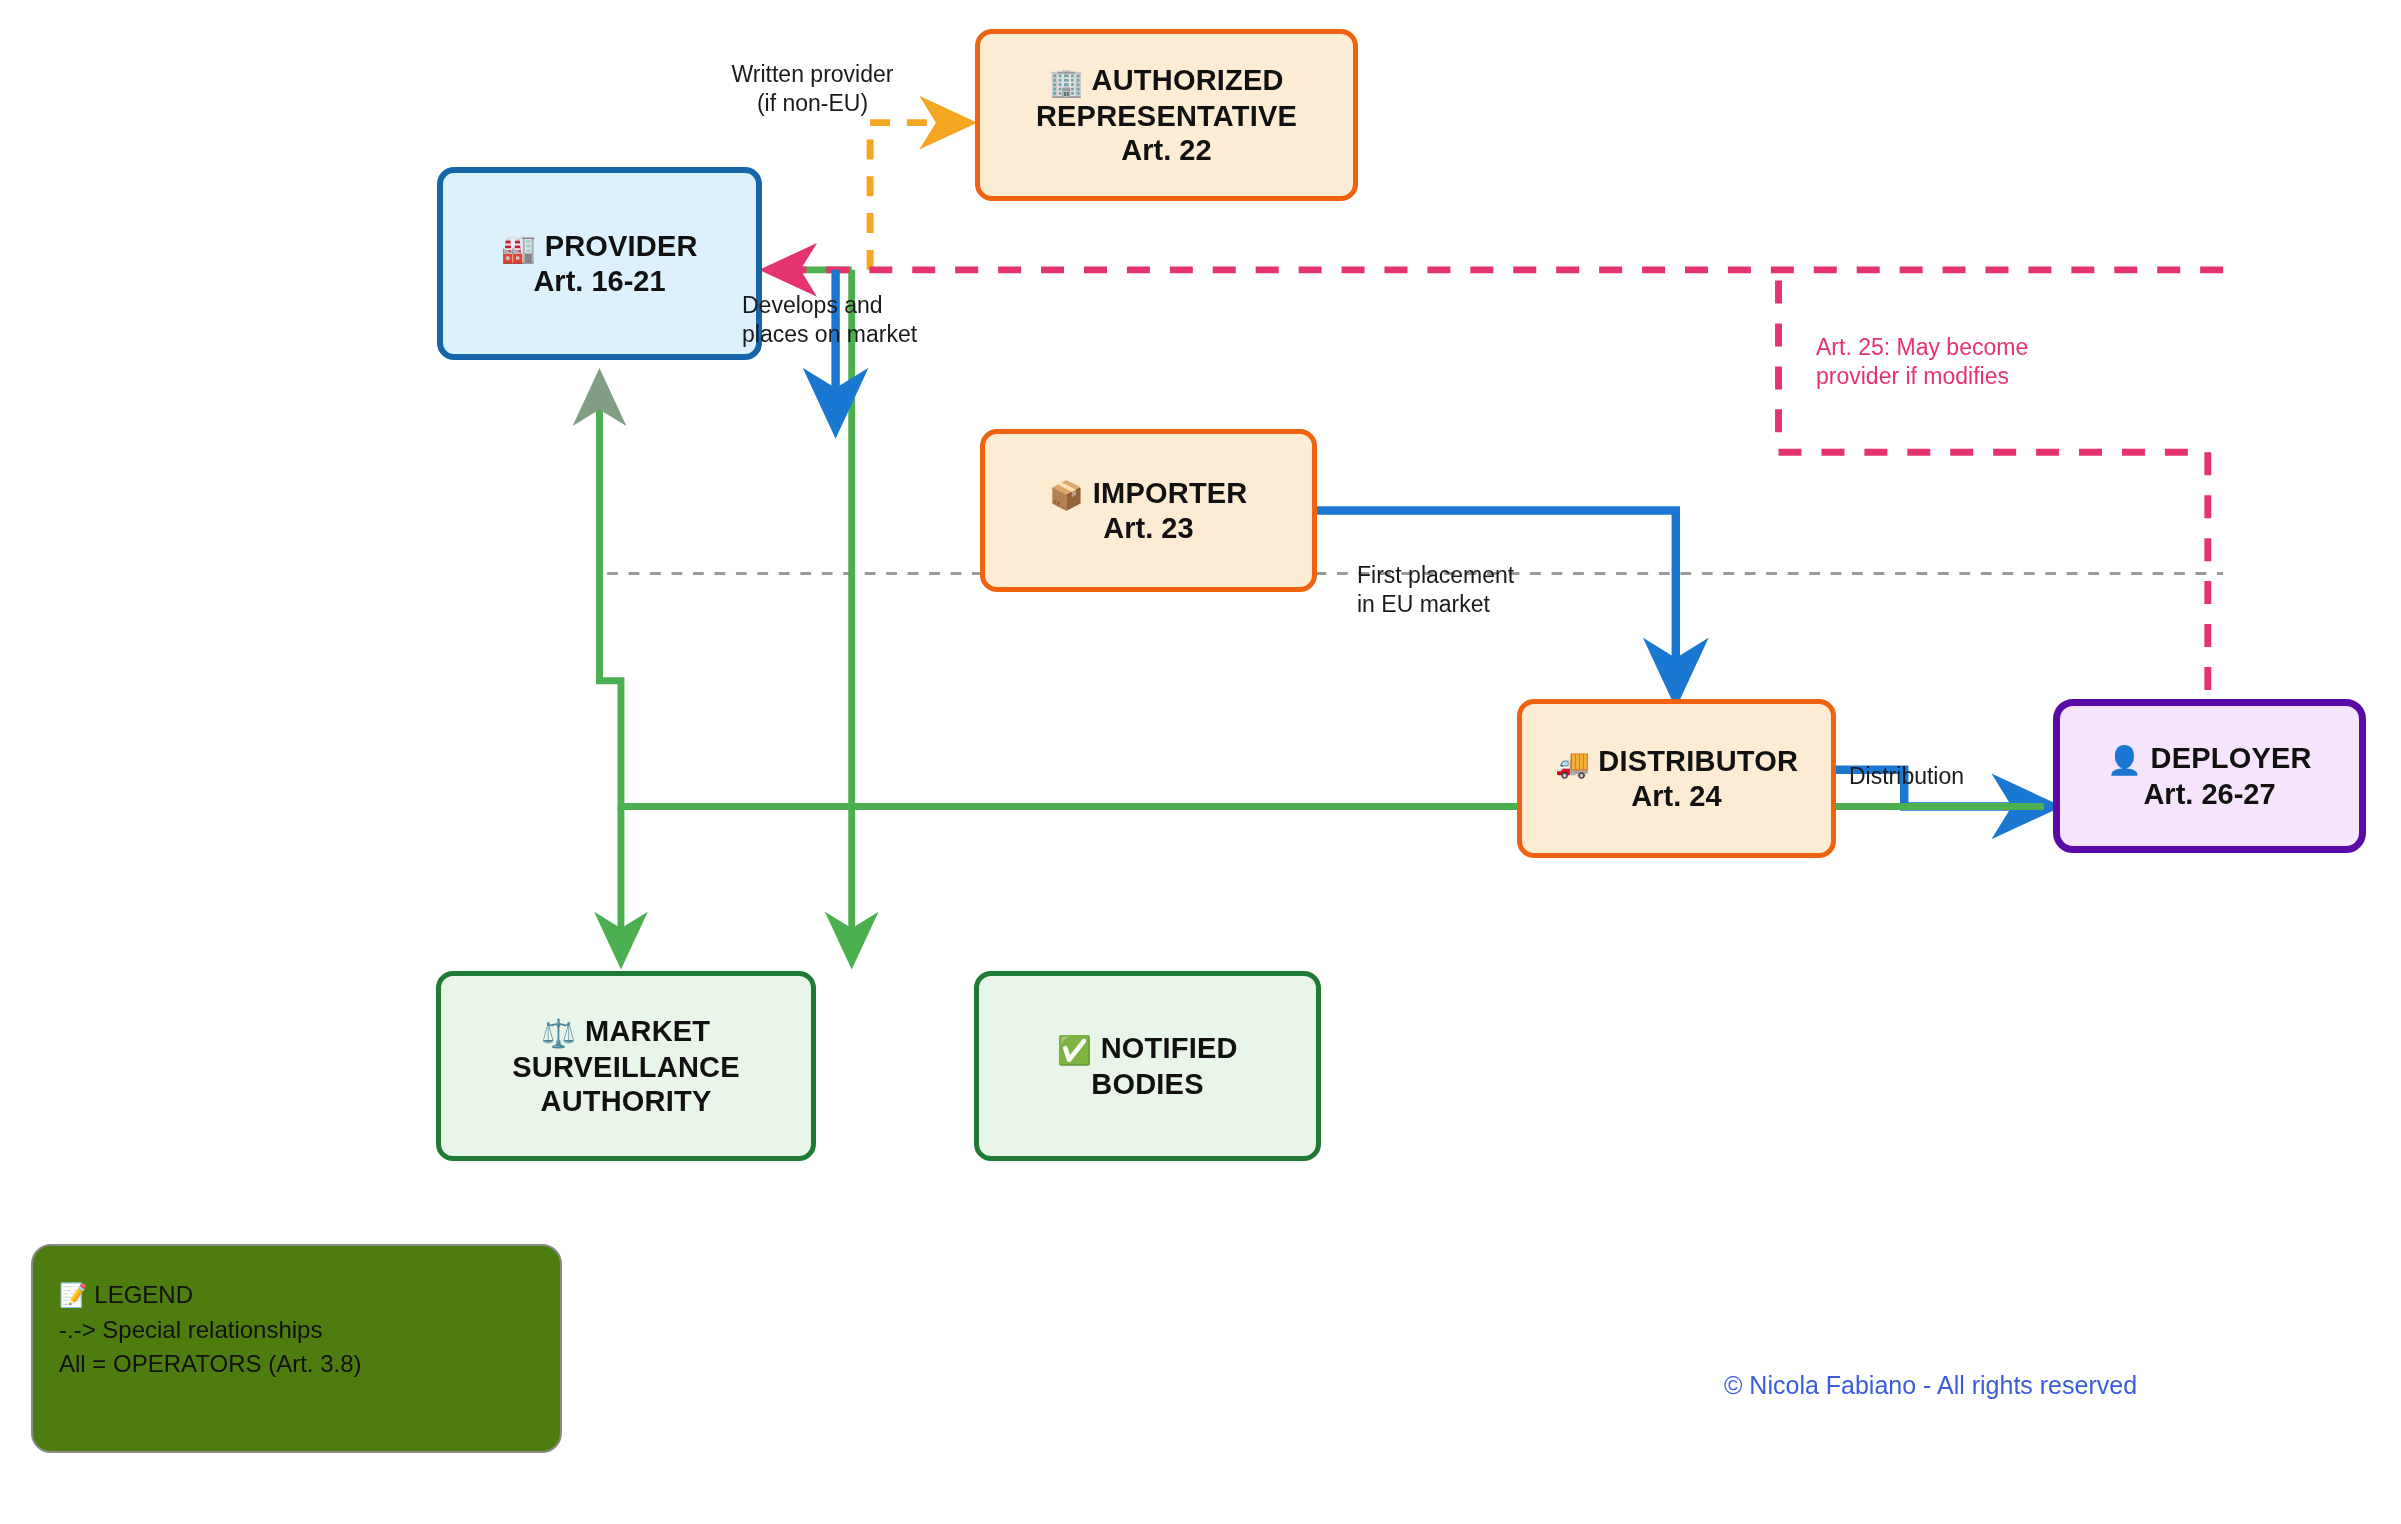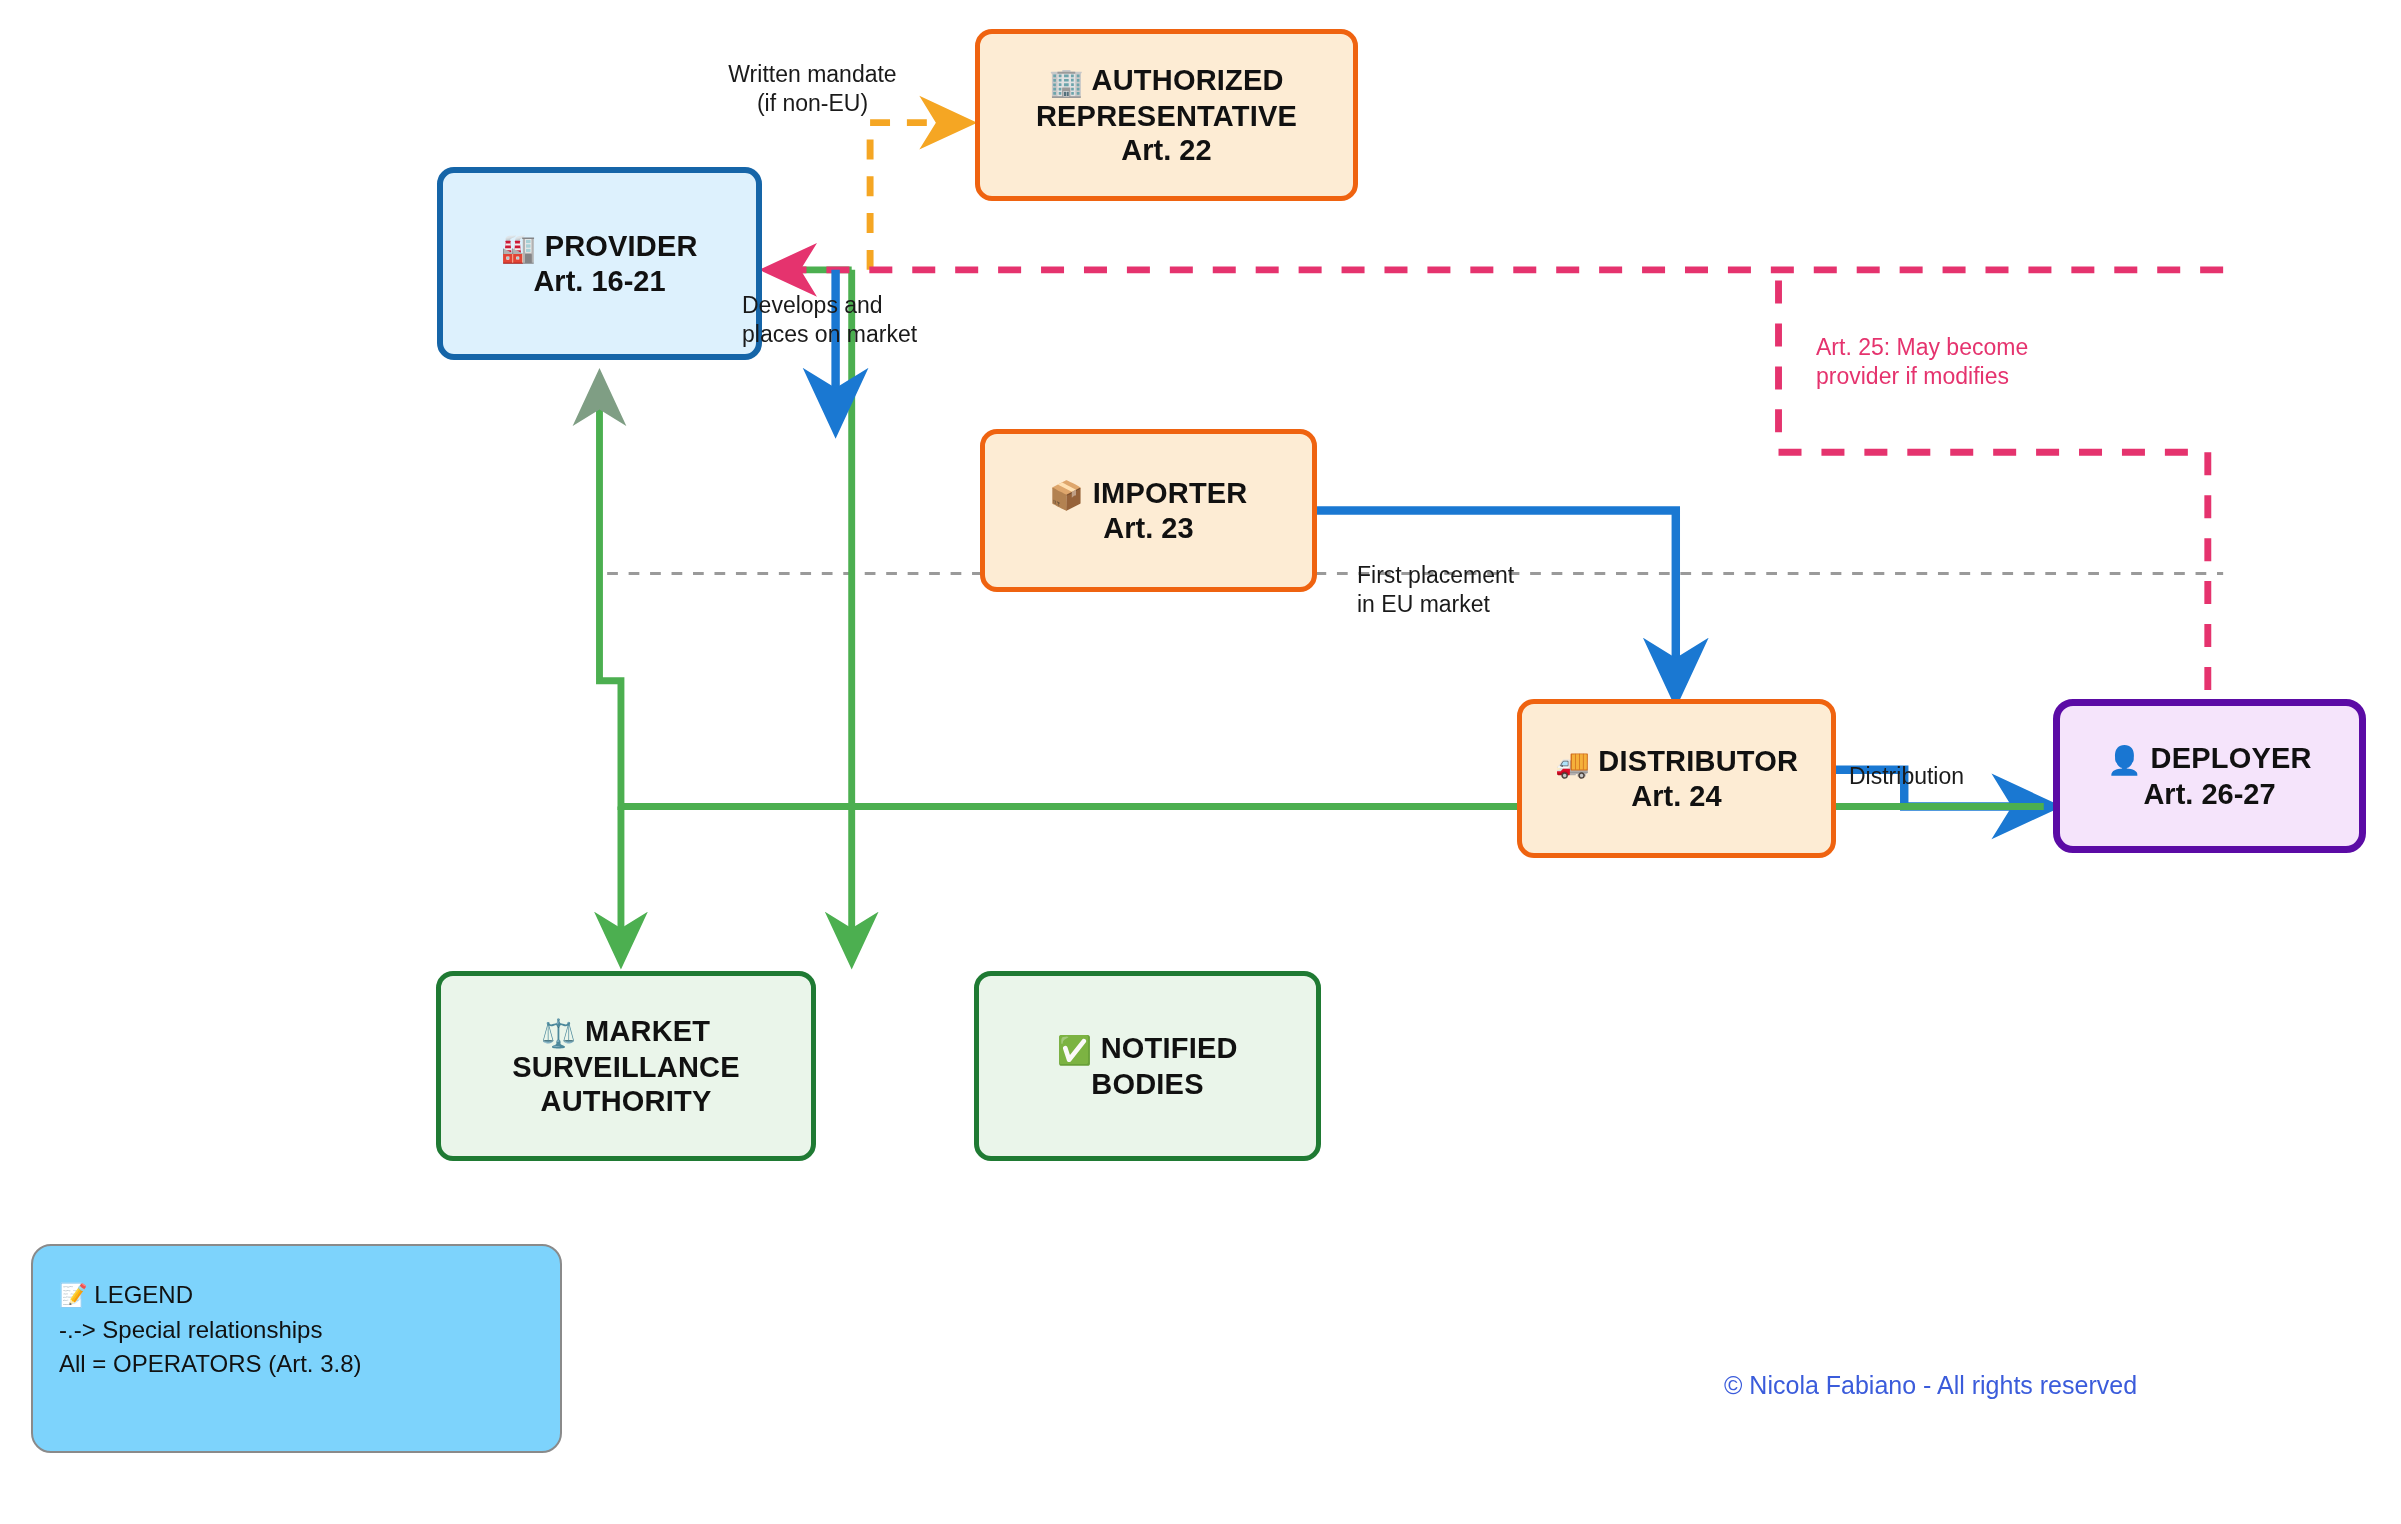--- a/index.html
+++ b/index.html
@@ -29,21 +29,21 @@
       background:#eaf5ea;border:5.4px solid #1f7a33;}
   .n-nb{left:974px;top:971px;width:347px;height:190px;
       background:#eaf5ea;border:5.4px solid #1f7a33;}
 
   .elabel{position:absolute;font-size:23px;color:#1a1a1a;line-height:1.25;
           text-align:center;white-space:pre;}
   .elabel.left{text-align:left;}
   .elabel.pink{color:#e5336e;}
 
   .legend{position:absolute;left:31px;top:1244px;width:531px;height:209px;
-      background:#7dd3fc;border:2.3px solid #8a8a8a;border-radius:20px;
+      background:#4d7c0f;border:2.3px solid #8a8a8a;border-radius:20px;
       box-sizing:border-box;padding:32px 0 0 26px;}
   .legend div{font-size:24px;color:#111;line-height:1.44;white-space:pre;}
   .legend .emo{font-size:23px;}
 
   .copyright{position:absolute;left:1724px;top:1371px;font-size:25px;color:#3b5cdb;white-space:pre;}
 </style>
 </head>
 <body>
 
 <div id="canvas">
@@ -154,21 +154,21 @@
   <div class="node n-nb">
     <div class="inner">
       <div class="ttl">
         <span class="emo">✅</span>
         <span style="white-space:pre-line">NOTIFIED
 BODIES</span>
       </div>
     </div>
   </div>
 
-  <div class="elabel" style="left:713px;top:60px;width:199px;">Written mandate
+  <div class="elabel" style="left:713px;top:60px;width:199px;">Written provider
 (if non-EU)</div>
 
   <div class="elabel left" style="left:742px;top:291px;width:230px;">Develops and
 places on market</div>
 
   <div class="elabel left" style="left:1313px;top:561px;width:238px;margin-left:44px;">First placement
 in EU market</div>
 
   <div class="elabel left pink" style="left:1816px;top:333px;width:261px;">Art. 25: May become
 provider if modifies</div>

